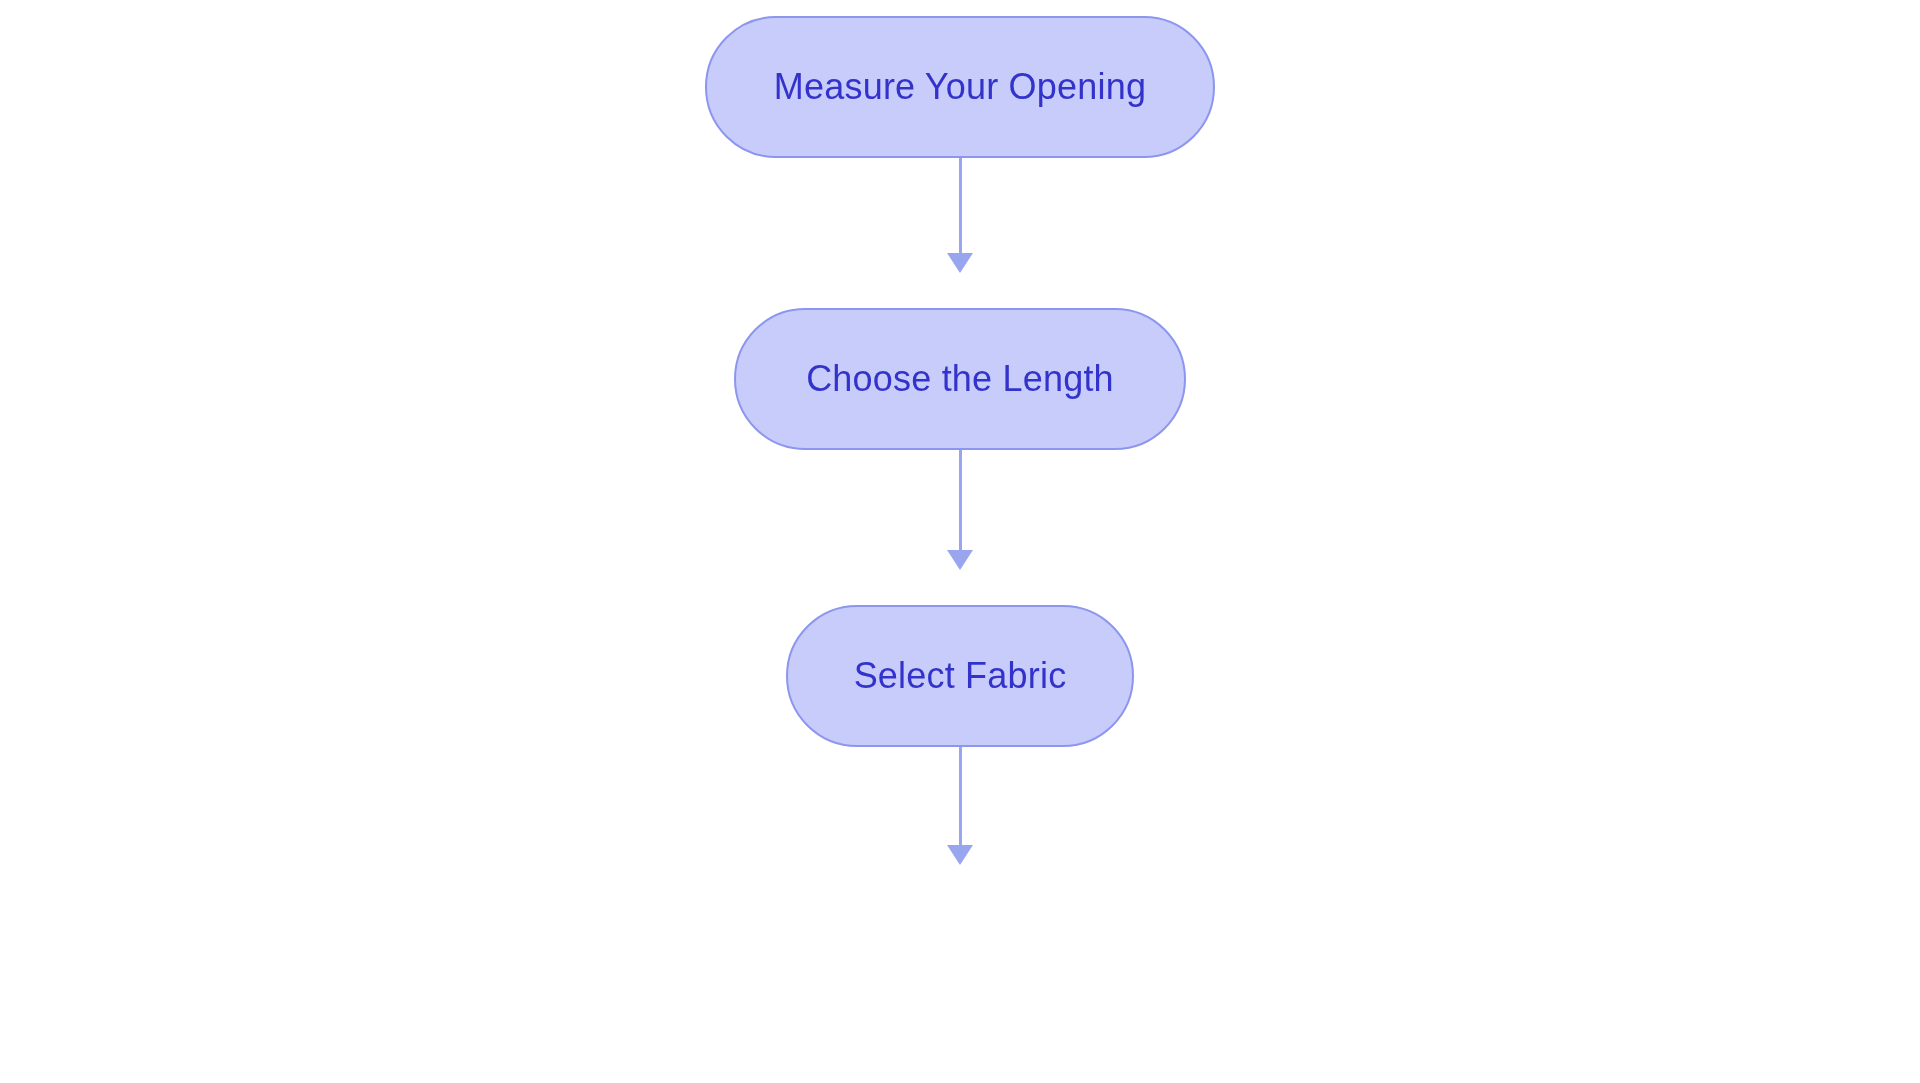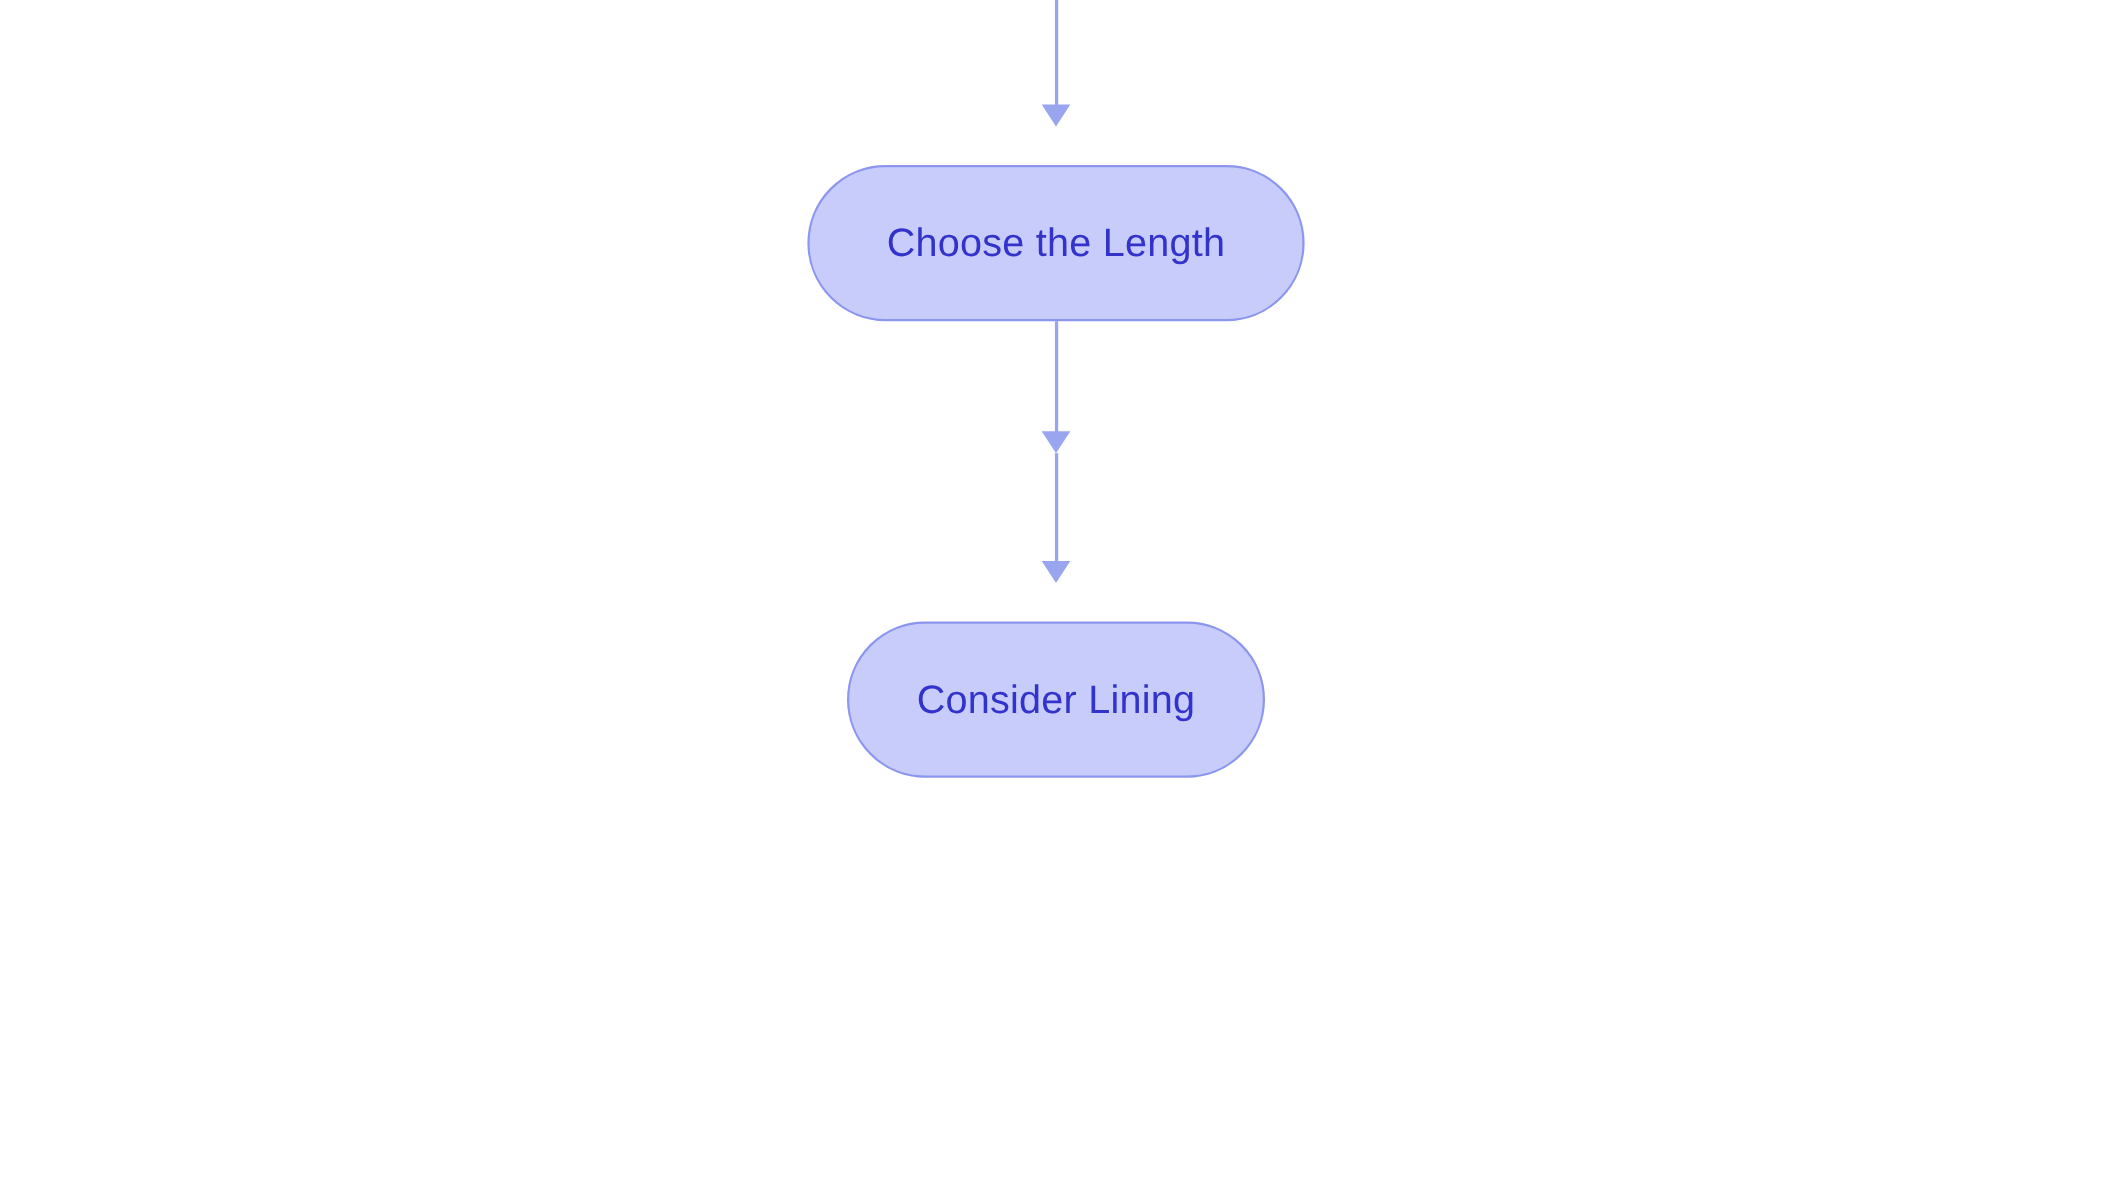--- a/index.html
+++ b/index.html
@@ -84,39 +84,42 @@
     flex: 0 0 auto;
     margin-top: -1px;
   }
 </style>
 </head>
 <body>
 
 <div id="flowchart-canvas">
   <div class="flow-column">
 
+    <div class="node node-1">
+      <span class="node-label">Measure Your Opening</span>
+    </div>
 
     <div class="edge edge-1">
       <div class="edge-line"></div>
       <div class="edge-arrow"></div>
     </div>
 
     <div class="node node-2">
       <span class="node-label">Choose the Length</span>
     </div>
 
     <div class="edge edge-2">
       <div class="edge-line"></div>
       <div class="edge-arrow"></div>
     </div>
 
+    <div class="node node-3">
+      <span class="node-label">Select Fabric</span>
+    </div>
 
     <div class="edge edge-3">
       <div class="edge-line"></div>
       <div class="edge-arrow"></div>
     </div>
 
-    <div class="node node-4">
-      <span class="node-label">Consider Lining</span>
-    </div>
 
   </div>
 </div>
 
 </body></html>

